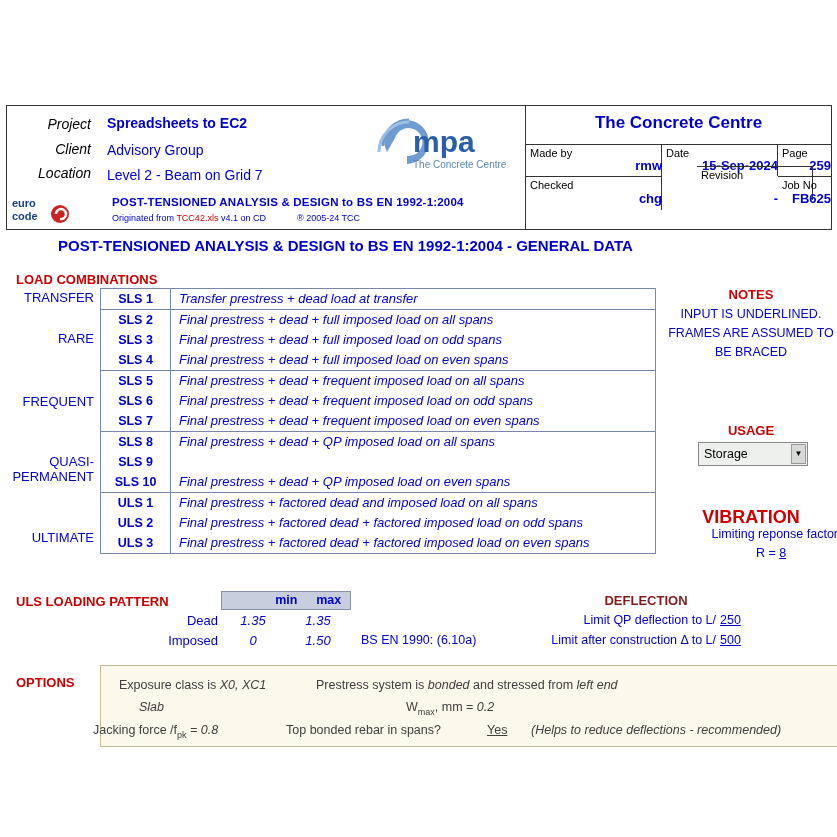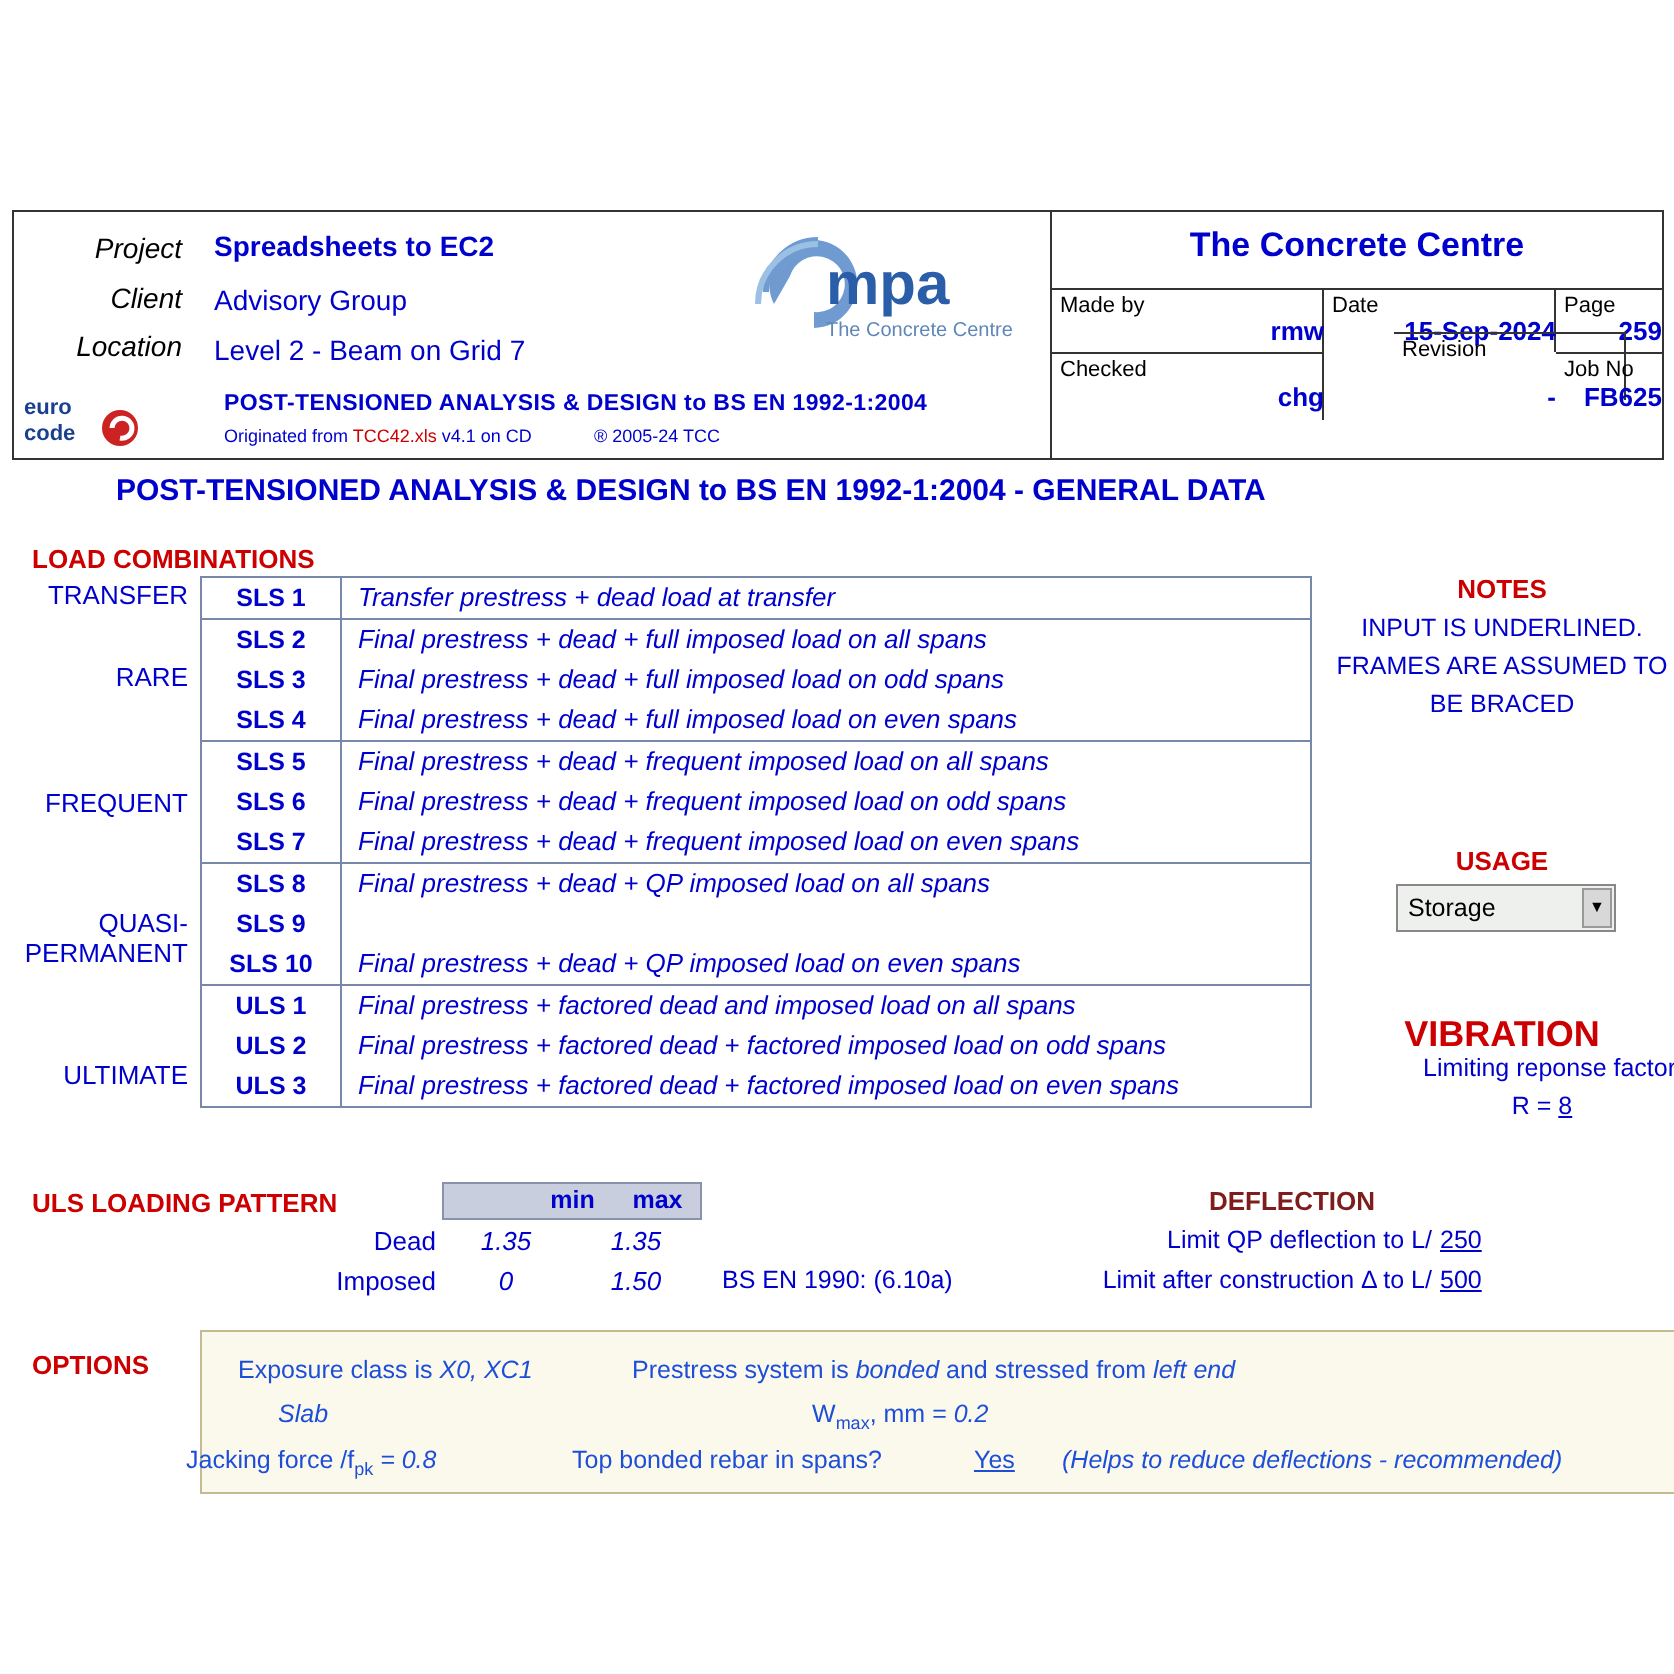--- a/index.html
+++ b/index.html
@@ -353,21 +353,21 @@
     position: absolute;
     left: 94px; top: 560px;
     width: 738px; height: 82px;
     background: #fbf8ec;
     border: 1px solid #c4bb92;
     box-sizing: border-box;
   }
   .opt-t {
     position: absolute;
     font-size: 12.5px;
-    color: #1d4ed8;
+    color: #404040;
   }
   .it { font-style: italic; }
 </style>
 </head>
 <body>
 
 <div id="sheet">
 
   <div class="hdr">
     <div class="hdr-left">

